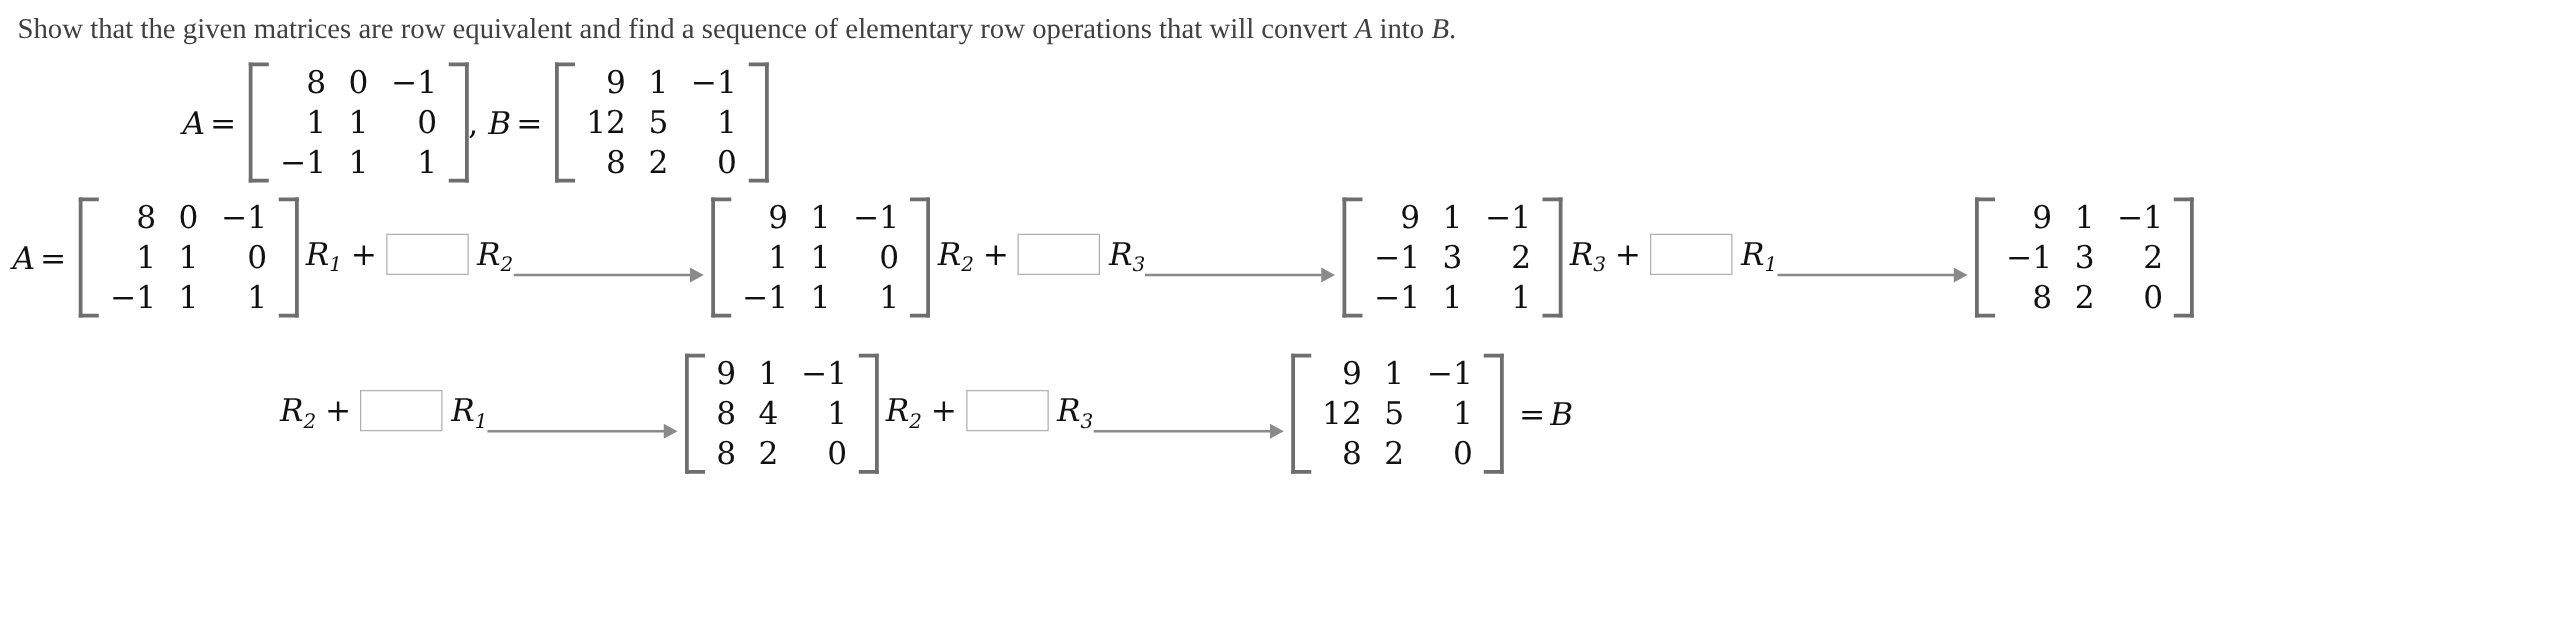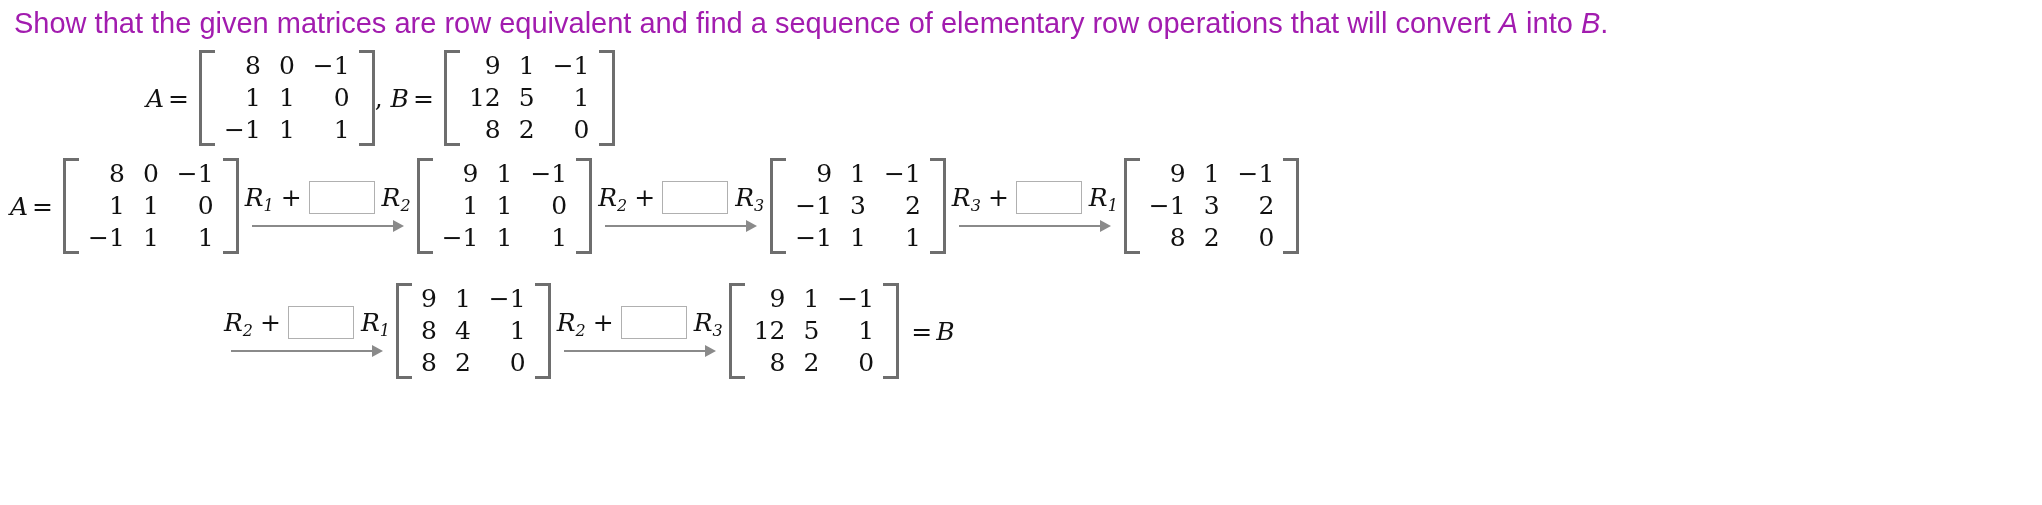--- a/index.html
+++ b/index.html
@@ -14,24 +14,25 @@
     color: #1a1a1a;
     position: relative;
     overflow: hidden;
   }
 
   
   .prompt {
     position: absolute;
     left: 14px;
     top: 8px;
-    font-size: 29px;
+    font-size: 23px;
     line-height: 30px;
     white-space: nowrap;
-    color: #a21caf;
+    color: #404040;
+    font-family: Liberation Serif, serif;
   }
   .prompt i { font-style: italic; }
 
   
   .mathvar {
     font-family: "DejaVu Serif", "Liberation Serif", serif;
     font-style: italic;
     font-size: 25px;
     color: #111;
   }
@@ -75,22 +76,22 @@
     line-height: 32px;
     text-align: right;
     padding: 0 9px;
     color: #111;
     white-space: nowrap;
   }
 
   
   .op {
     display: inline-flex;
-    flex-direction: column;
-    align-items: center;
+    flex-direction: row;
+    align-items: flex-end;
     vertical-align: middle;
     padding: 0 6px;
   }
   .op-labels {
     display: flex;
     align-items: center;
     gap: 7px;
     margin-bottom: 6px;
     white-space: nowrap;
   }

